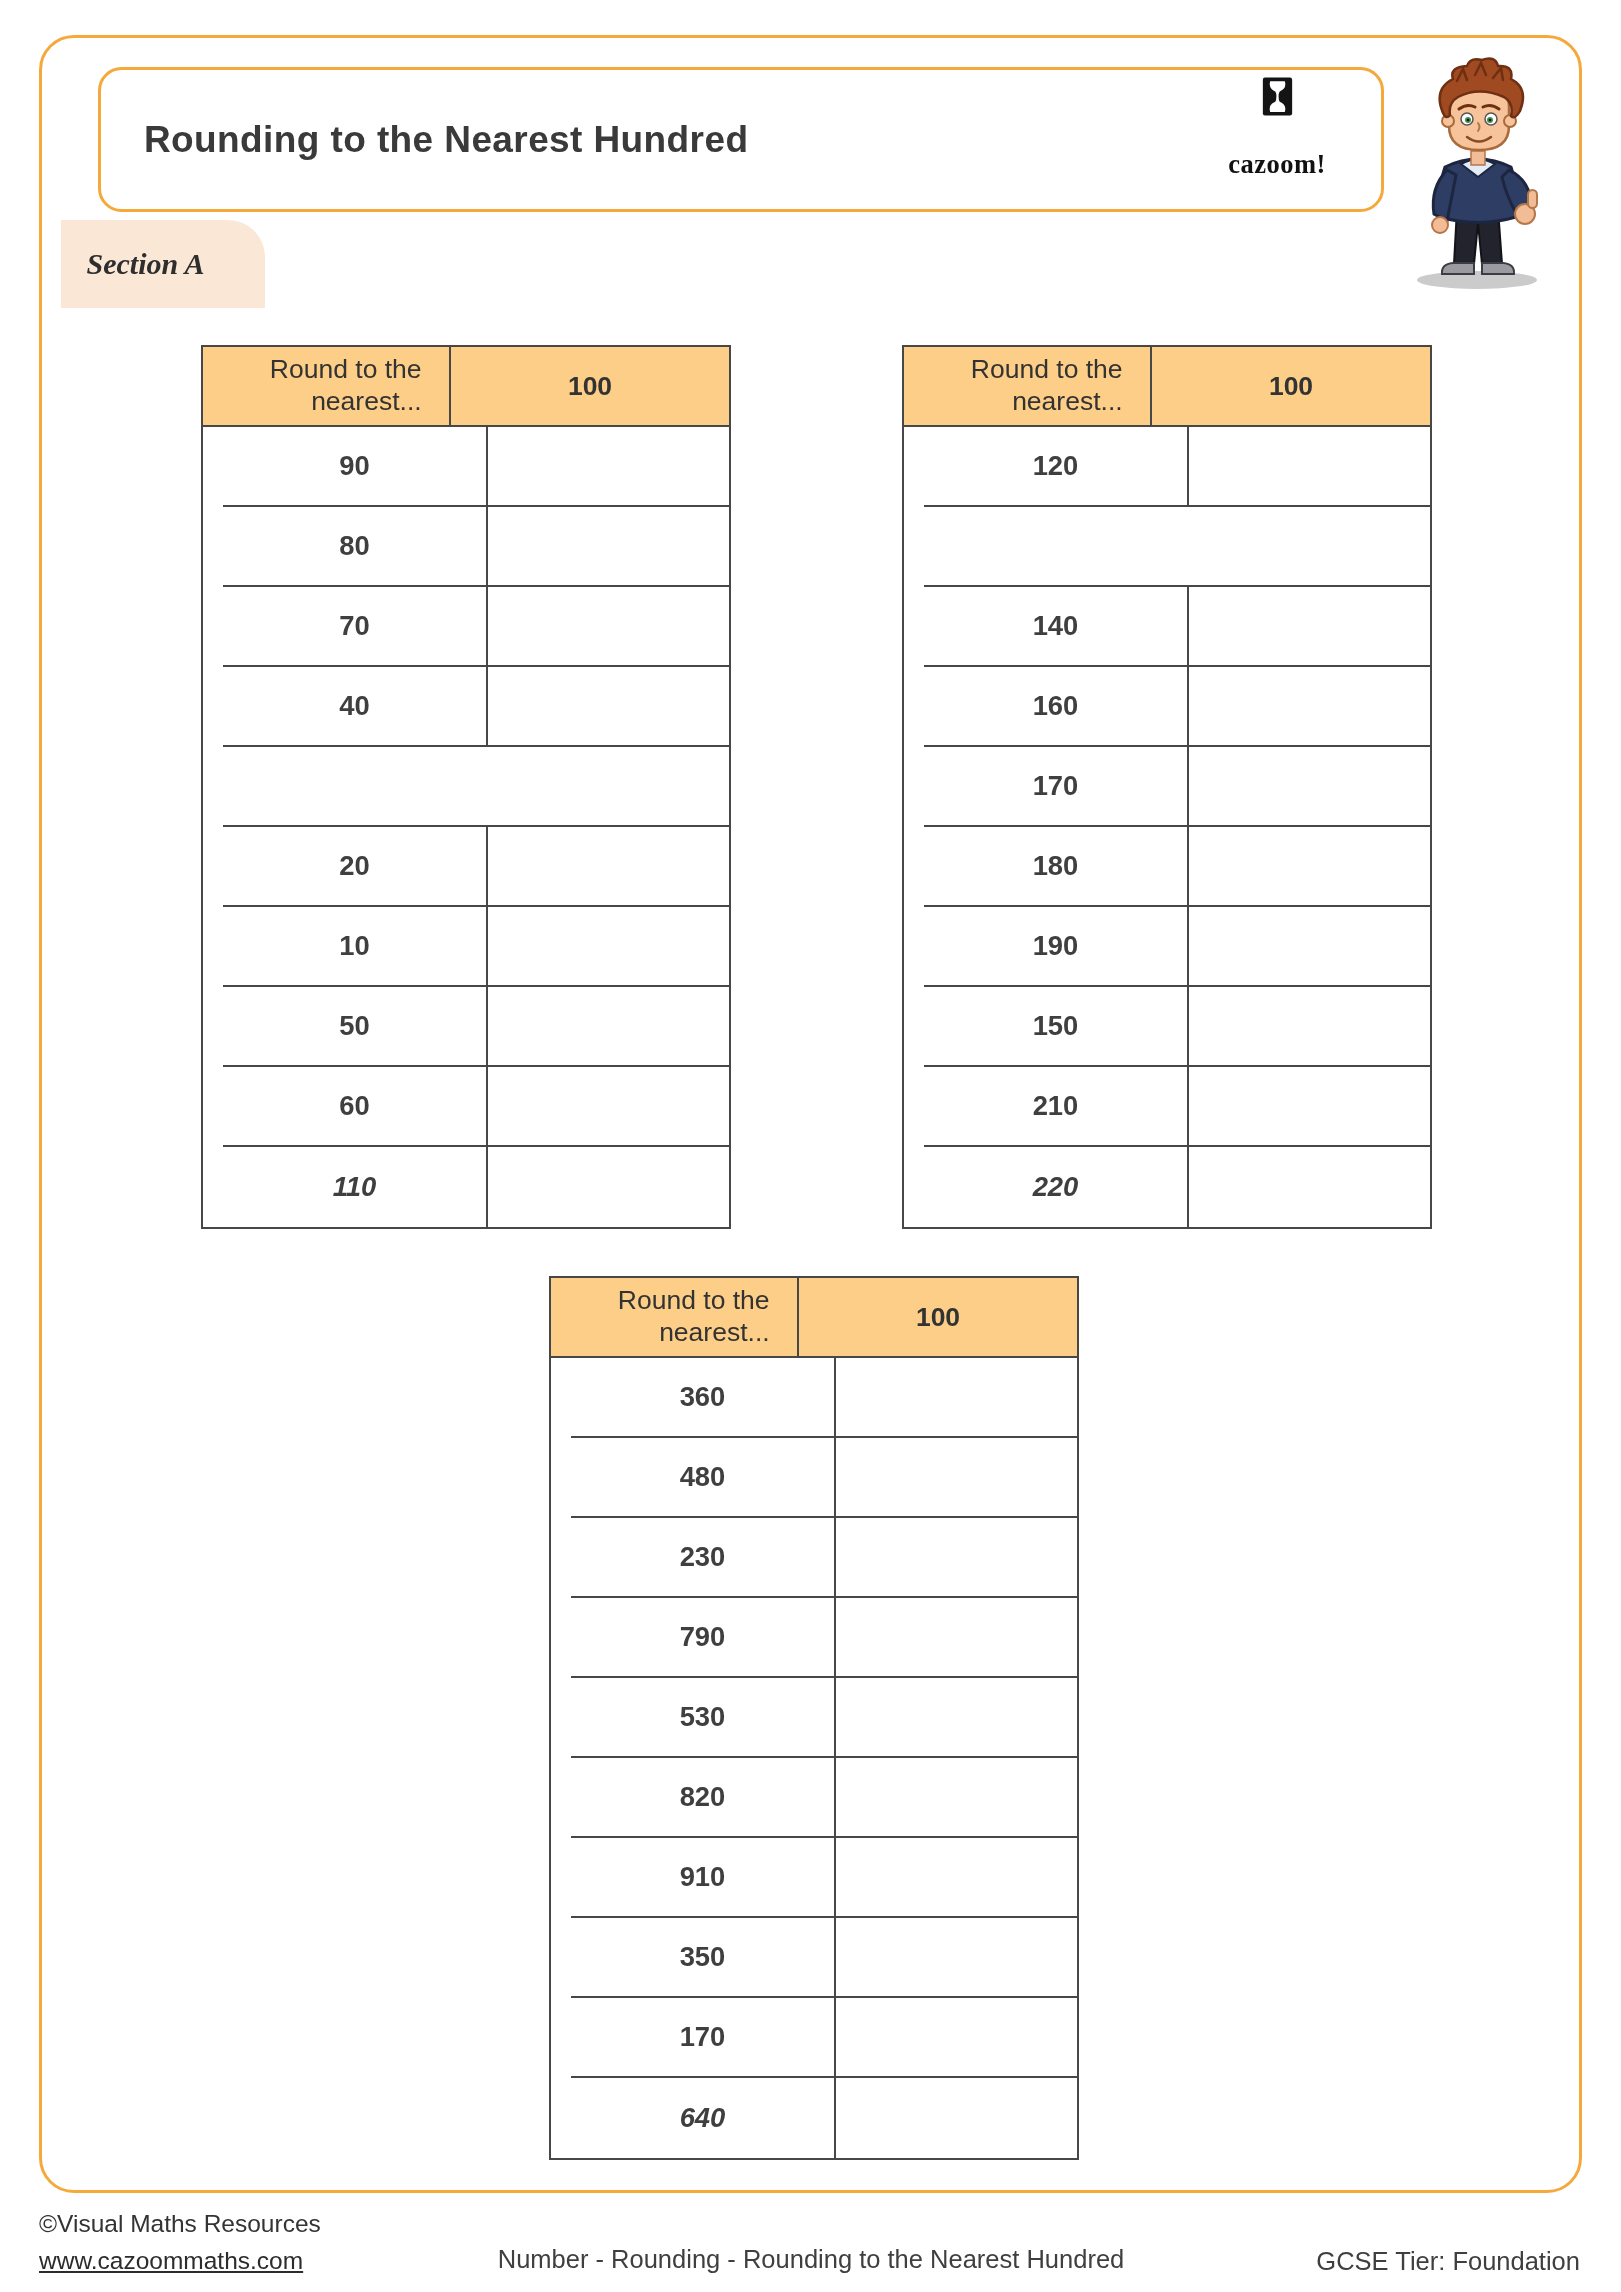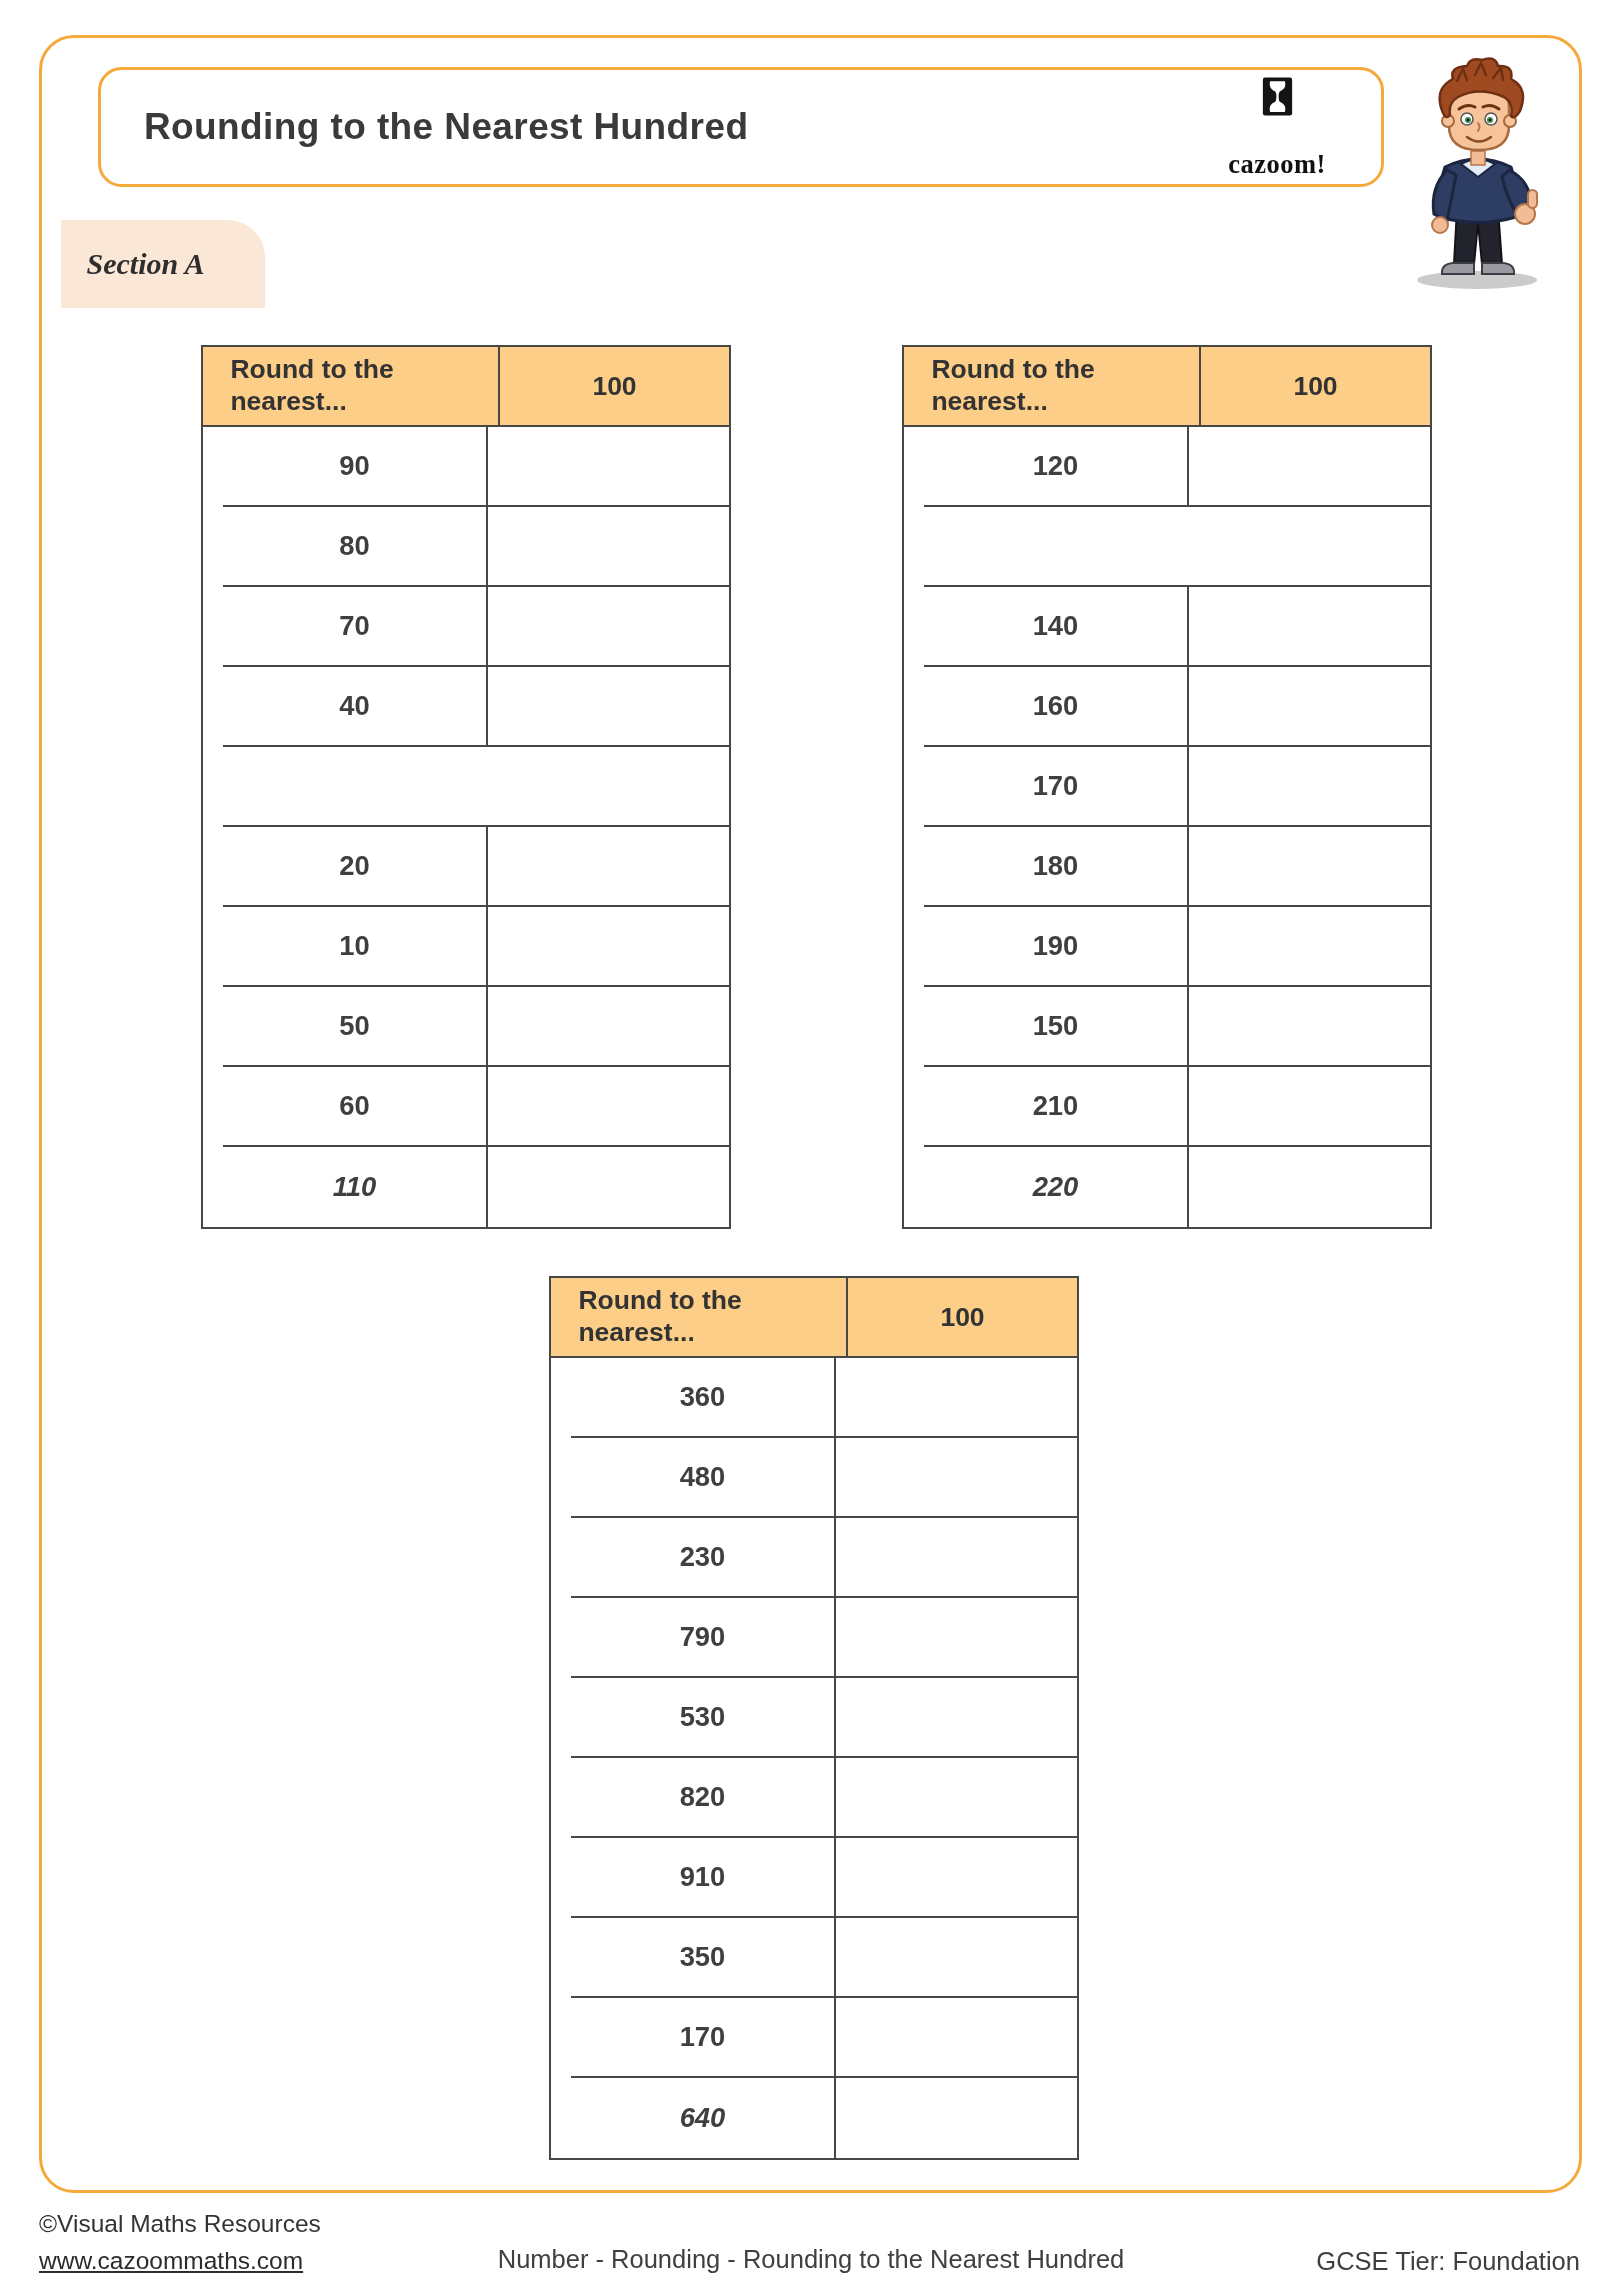--- a/index.html
+++ b/index.html
@@ -16,21 +16,21 @@
   .frame {
     position: absolute; left: 39px; top: 35px;
     width: 1543px; height: 2158px;
     border: 3.9px solid #F5A93B; border-radius: 35px;
     background: #fff;
   }
 
   
   .header-box {
     position: absolute; left: 98px; top: 67px;
-    width: 1286px; height: 120px;
+    width: 1286px; height: 145px;
     background: #fff; border: 3.9px solid #F5A93B; border-radius: 23.5px;
     display: flex; align-items: center;
     z-index: 2;
   }
   .page-title {
     font-size: 37px; font-weight: bold; color: #3a3a3a;
     padding-left: 43px; letter-spacing: 0.4px;
   }
   .logo {
     position: absolute; right: 25.5px; top: 5.9px; width: 157px; height: 104px;
@@ -70,23 +70,23 @@
   }
   .qtable.t1 { left: 201px; top: 345px; }
   .qtable.t2 { left: 902px; top: 345px; }
   .qtable.t3 { left: 549px; top: 1276px; }
   .thead {
     display: flex; height: 80px;
     background: #FCCE87;
     border-bottom: 2px solid #474747;
   }
   .th1 {
-    width: 297px; border-right: 2px solid #474747;
+    width: 248px; border-right: 2px solid #474747;
     display: flex; align-items: center; justify-content: center;
-    text-align: left; font-weight: bold; font-size: 26.5px; line-height: 1.2;
+    text-align: right; font-weight: normal; font-size: 26.5px; line-height: 1.2;
     padding: 0 27.4px; color: #333;
   }
   .th2 {
     flex: 1; display: flex; align-items: center; justify-content: center;
     font-weight: bold; font-size: 26.5px; color: #333;
   }
   .trow { display: flex; height: 80px; border-bottom: 2px solid #474747; margin-left: 20px; }
   .trow:last-child { border-bottom: none; font-style: italic; }
   .tval {
     width: 265px; border-right: 2px solid #474747;

